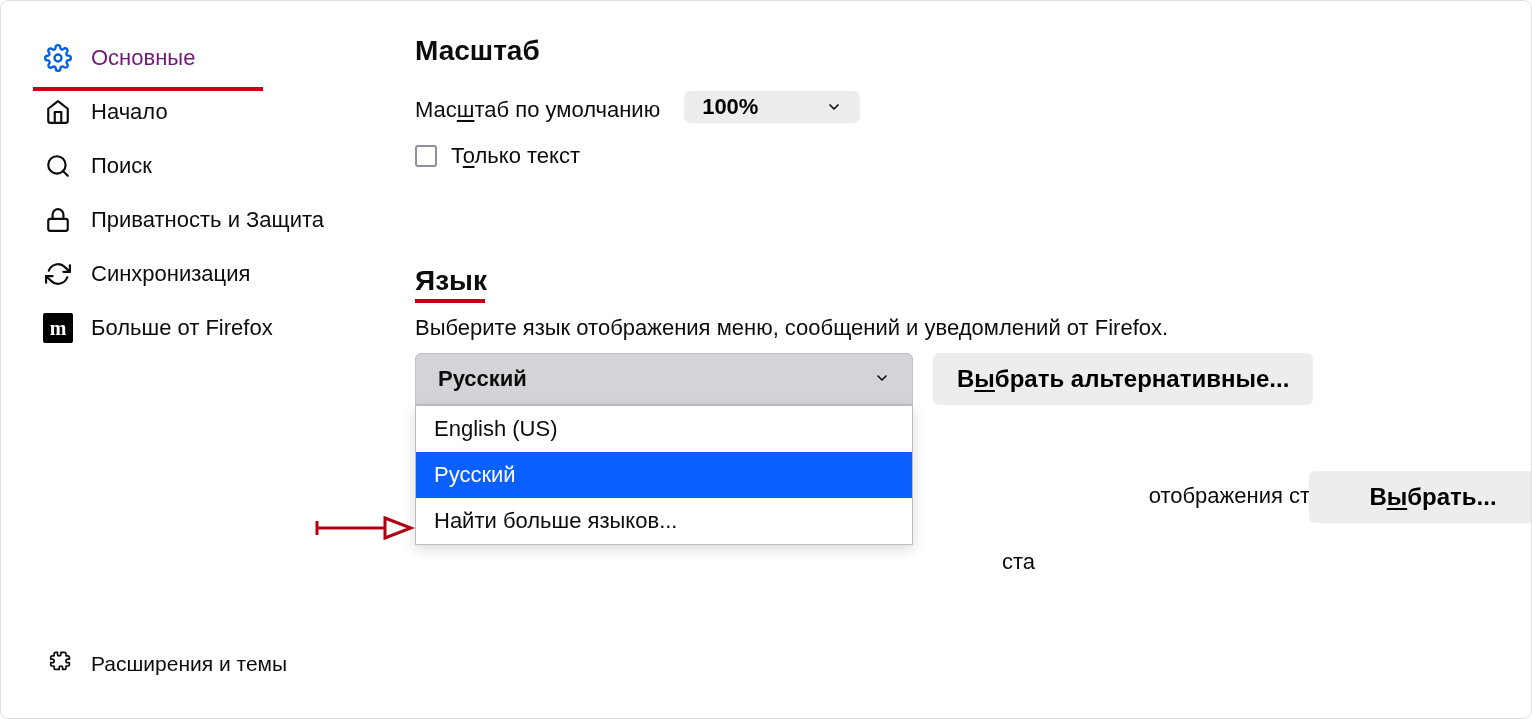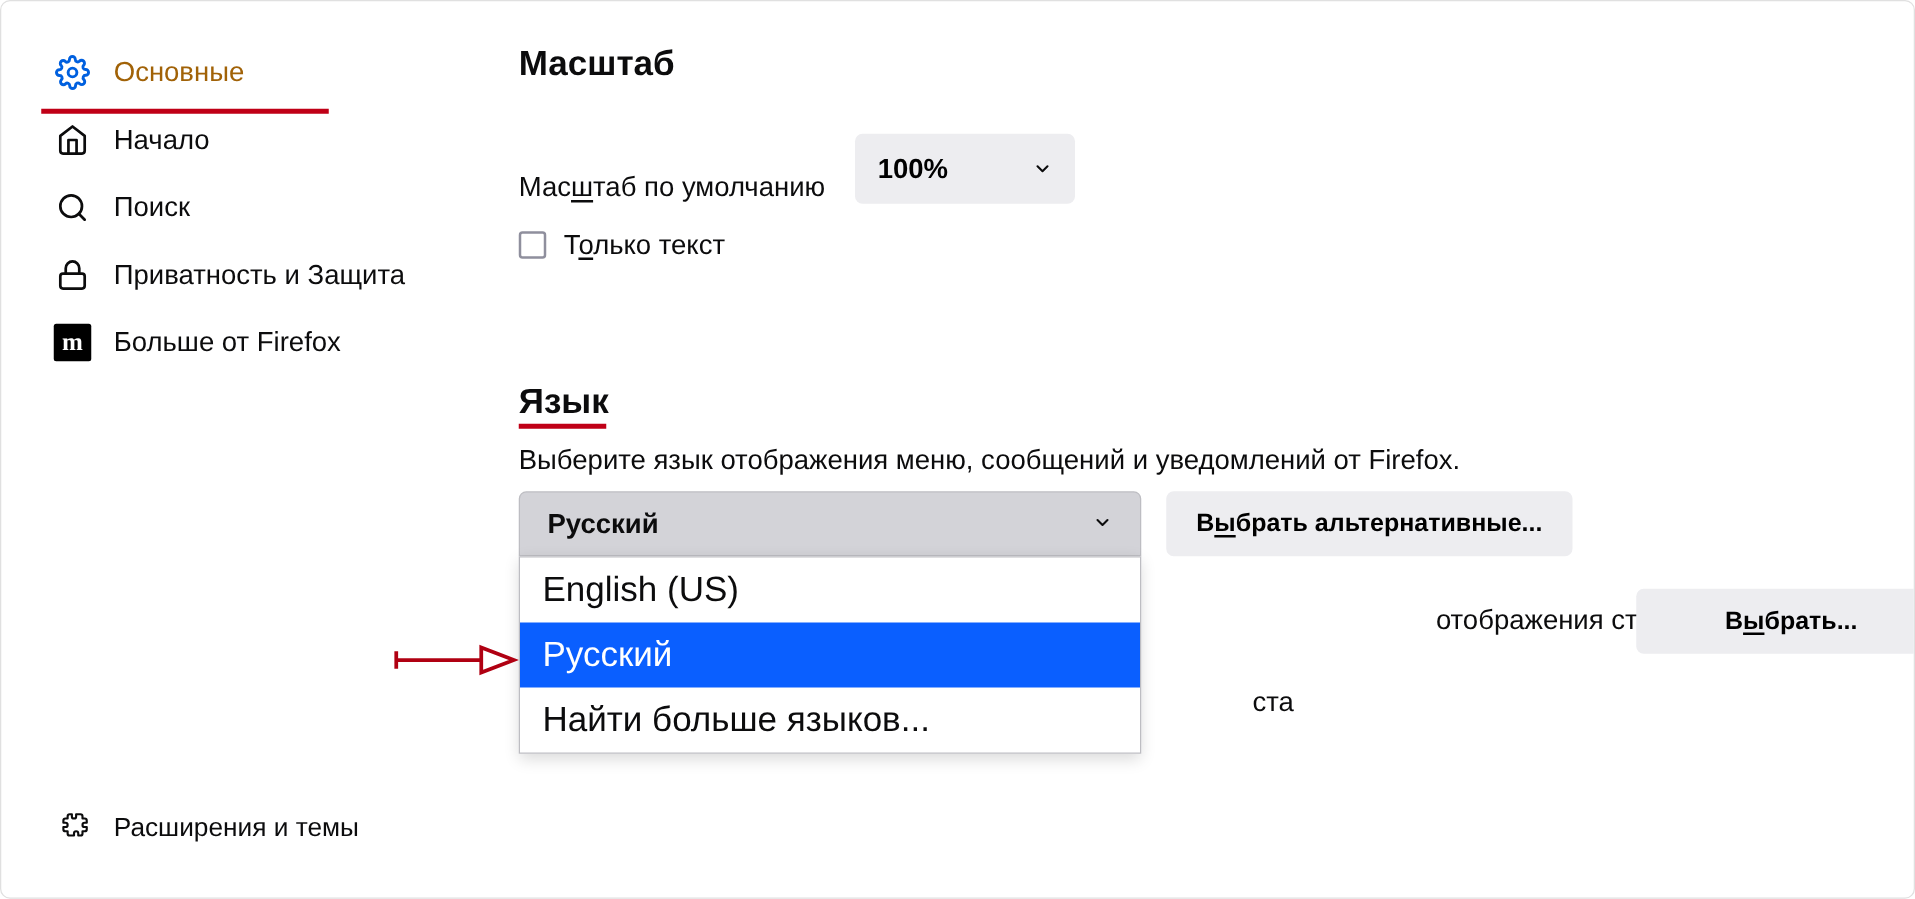--- a/index.html
+++ b/index.html
@@ -33,21 +33,21 @@
     gap: 18px;
   }
   .sidebar-item .icon {
     width: 30px;
     height: 30px;
     display: flex;
     align-items: center;
     justify-content: center;
     flex-shrink: 0;
   }
-  .sidebar-item.active { color: #a16207; }
+  .sidebar-item.active { color: #701a75; }
   .sidebar-item.active .icon svg { stroke: #0060df; }
   .underline-red-1 {
     position: absolute;
     left: 32px;
     top: 86px;
     width: 230px;
     height: 4px;
     background: #c00017;
   }
   .sidebar-bottom {
@@ -76,26 +76,25 @@
   .label { font-size: 22px; }
   .select-btn {
     display: inline-flex;
     align-items: center;
     justify-content: space-between;
     background: #ededf0;
     border: none;
     border-radius: 6px;
     padding: 10px 18px;
     min-width: 176px;
-    height: 56px;
+    height: 32px;
     font-size: 22px;
     font-weight: 600;
     cursor: pointer;
     margin-left: 24px;
-    margin-top: 16px;
   }
   .chev {
     margin-left: 24px;
     display: inline-flex;
   }
   .checkbox-row { display: flex; align-items: center; gap: 14px; margin-top: 12px; }
   .checkbox {
     width: 22px;
     height: 22px;
     border: 2px solid #8f8f9d;
@@ -126,38 +125,38 @@
     font-size: 22px;
     font-weight: 700;
     cursor: pointer;
   }
   .btn {
     background: #ededf0;
     border: none;
     border-radius: 6px;
     padding: 0 24px;
     height: 52px;
-    font-size: 20px;
+    font-size: 24px;
     font-weight: 700;
     cursor: pointer;
     white-space: nowrap;
   }
   .dropdown {
     position: absolute;
     left: 0;
     top: 52px;
     width: 498px;
     border: 1px solid #bdbdc2;
     background: #fff;
     box-shadow: 0 4px 12px rgba(0,0,0,0.15);
     z-index: 10;
   }
   .dropdown-item {
     padding: 10px 18px;
-    font-size: 28px;
+    font-size: 22px;
     cursor: pointer;
   }
   .dropdown-item.selected {
     background: #0a5fff;
     color: #fff;
   }
   .behind-text-1 {
     position: absolute;
     left: 414px;
     top: 482px;
@@ -243,20 +242,30 @@
   <div class="sidebar-item">
     <span class="icon">
       <svg width="26" height="26" viewBox="0 0 24 24" fill="none" stroke="#0c0c0d" stroke-width="2" stroke-linecap="round" stroke-linejoin="round">
           <rect x="3" y="11" width="18" height="11" rx="2" ry="2"></rect>
           <path d="M7 11V7a5 5 0 0 1 10 0v4"></path>
         </svg>
     </span>
     <span>Приватность и Защита</span>
   </div>
 
+  <div class="sidebar-item">
+    <span class="icon">
+      <svg width="26" height="26" viewBox="0 0 24 24" fill="none" stroke="#0c0c0d" stroke-width="2" stroke-linecap="round" stroke-linejoin="round">
+          <polyline points="23 4 23 10 17 10"></polyline>
+          <polyline points="1 20 1 14 7 14"></polyline>
+          <path d="M3.51 9a9 9 0 0 1 14.85-3.36L23 10M1 14l4.64 4.36A9 9 0 0 0 20.49 15"></path>
+        </svg>
+    </span>
+    <span>Синхронизация</span>
+  </div>
 
   <div class="sidebar-item">
     <span class="icon m-badge">m</span>
     <span>Больше от Firefox</span>
   </div>
 
   <div class="sidebar-bottom">
     <span class="icon">
       <svg width="24" height="24" viewBox="0 0 24 24" fill="none" stroke="#0c0c0d" stroke-width="2" stroke-linecap="round" stroke-linejoin="round">
           <path d="M14 2h2a2 2 0 0 1 2 2v2h2a2 2 0 0 1 2 2v2h-2a2 2 0 0 0 0 4h2v2a2 2 0 0 1-2 2h-2v2a2 2 0 0 1-2 2h-2v-2a2 2 0 0 0-4 0v2H6a2 2 0 0 1-2-2v-2H2a2 2 0 0 1-2-2v-2h2a2 2 0 0 0 0-4H0V8a2 2 0 0 1 2-2h2V4a2 2 0 0 1 2-2h2v2a2 2 0 0 0 4 0V2z" transform="scale(0.85) translate(2,2)"></path>

